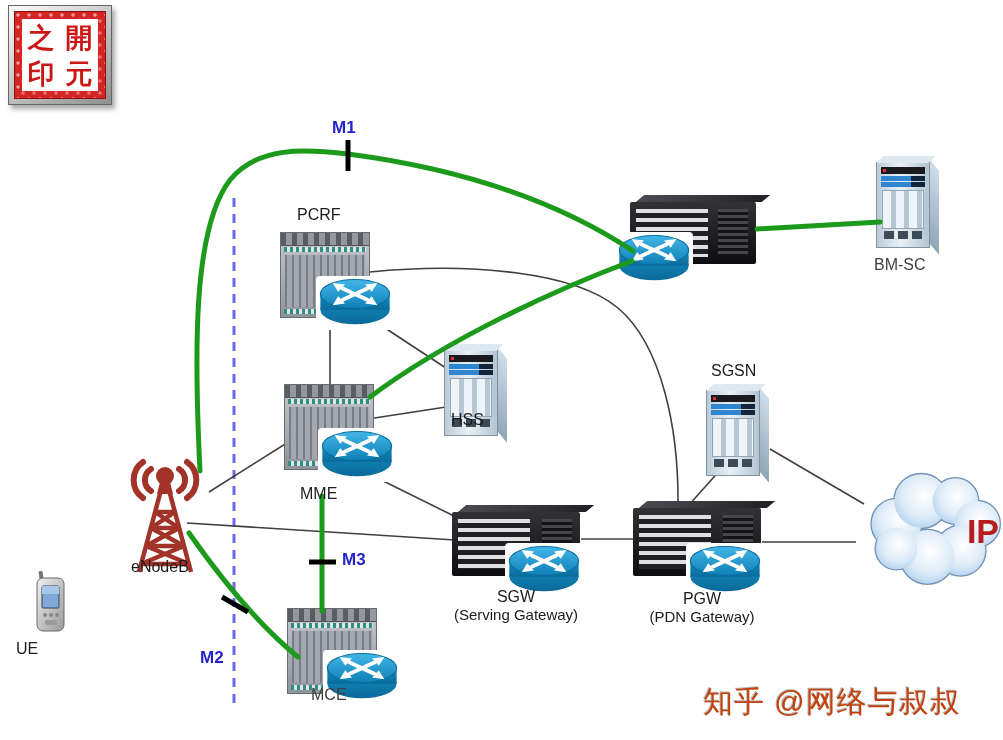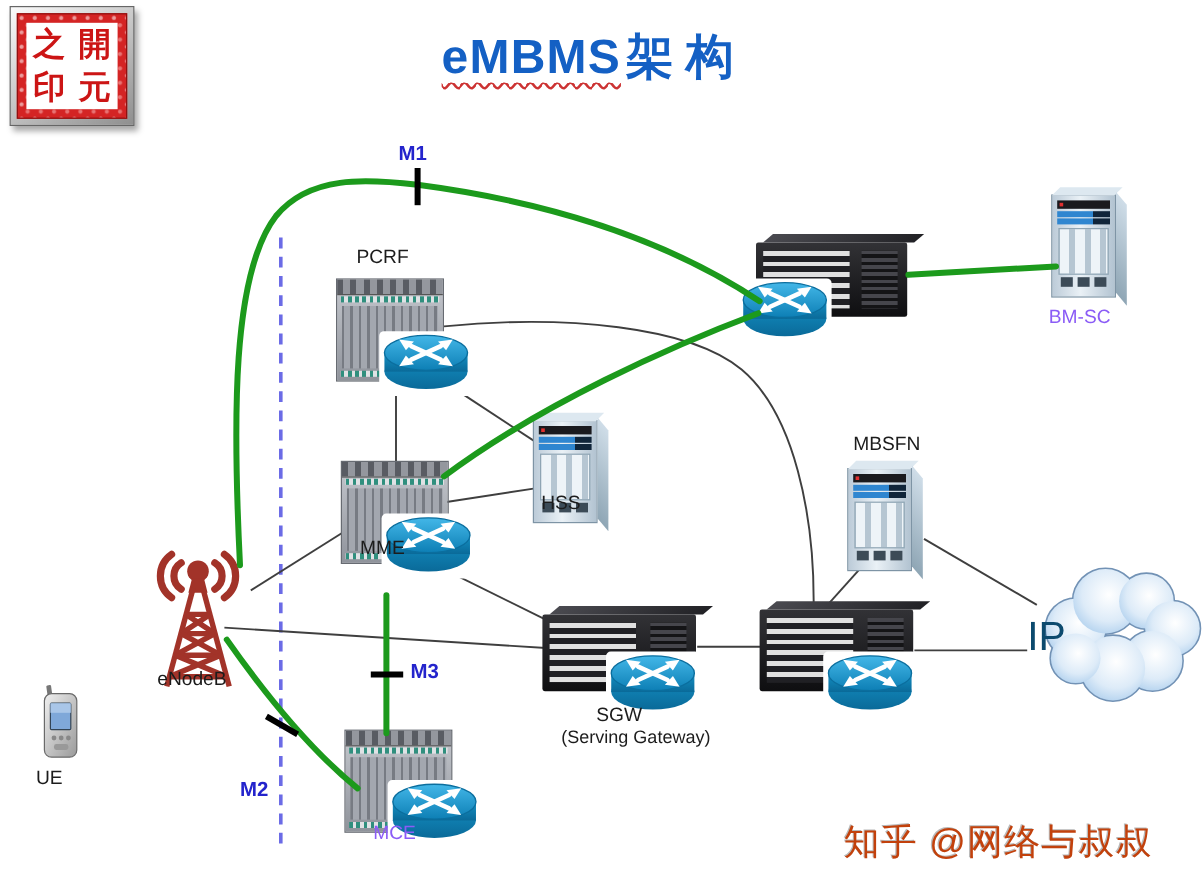--- a/index.html
+++ b/index.html
@@ -4,24 +4,24 @@
 <style>
   html,body{margin:0;padding:0;background:#ffffff;}
   #stage{position:relative;width:1003px;height:740px;background:#ffffff;overflow:hidden;
          font-family:"Liberation Sans","DejaVu Sans",sans-serif;}
   .abs{position:absolute;}
   svg.layer{position:absolute;left:0;top:0;width:1003px;height:740px;pointer-events:none;}
   #lines-bottom{z-index:1;} 
   .device{z-index:20;}
   #lines-top{z-index:30;}
   .lbl{position:absolute;z-index:40;font-size:16px;color:#1c1c1c;white-space:nowrap;}
-  .lbl-red{color:#8b5cf6;}
+  .lbl-red{color:#404040;}
   .lbl-if{color:#2424cc;font-weight:bold;font-size:17px;}
   .lbl-center{text-align:center;white-space:normal;}
-  .sub{font-size:15px;text-align:right;}
+  .sub{font-size:15px;}
 
   
   #title{position:absolute;left:368px;top:20px;z-index:50;font-size:40px;font-weight:bold;
          color:#1460c4;letter-spacing:1px;}
   #title .t-en{text-decoration:underline wavy #cc3333 2px;text-underline-offset:7px;}
   #title .t-zh{letter-spacing:10px;margin-left:4px;}
 
   
   #stamp{position:absolute;left:8px;top:5px;width:104px;height:100px;z-index:50;
          background:linear-gradient(145deg,#fbfbfb,#8f8f8f);padding:5px;border:1px solid #666;
@@ -75,22 +75,22 @@
   .tower-feet i{flex:1;height:8px;background:#3c4b57;}
 
   
   .router{position:absolute;width:78px;height:54px;background:#ffffff;border-radius:4px;
         z-index:25;padding:1px;box-sizing:border-box;}
   .router svg{width:100%;height:100%;display:block;}
 
   
   #cloud-wrap{position:absolute;left:856px;top:470px;width:147px;height:124px;z-index:20;}
   #cloud-wrap svg{width:100%;height:100%;}
-  #cloud-label{position:absolute;left:0;right:4px;top:42px;text-align:left;z-index:22;
-        font-size:34px;font-weight:normal;color:#0c4a6e;}
+  #cloud-label{position:absolute;left:0;right:4px;top:42px;text-align:right;z-index:22;
+        font-size:34px;font-weight:bold;color:#b91c1c;}
 
   
   #watermark{position:absolute;left:703px;top:682px;z-index:45;font-size:30px;letter-spacing:1px;
         color:#c2410c;text-shadow:-1px -1px 0 #b9b9b9,1px 1px 1px #ffffff;}
 </style>
 </head>
 <body>
 
 <div id="stage">
 
@@ -319,39 +319,40 @@
       <path d="M222 597 L248 612"></path>
       <path d="M309 562 L336 562"></path>
     </g>
   </svg>
 
   <div class="lbl lbl-if" style="left:332px;top:118px">M1</div>
   <div class="lbl lbl-if" style="left:200px;top:648px">M2</div>
   <div class="lbl lbl-if" style="left:342px;top:550px">M3</div>
 
   <div class="lbl" style="left:297px;top:206px">PCRF</div>
-  <div class="lbl" style="left:300px;top:449px">MME</div>
+  <div class="lbl" style="left:300px;top:485px">MME</div>
   <div class="lbl lbl-red" style="left:311px;top:686px">MCE</div>
   <div class="lbl" style="left:451px;top:411px">HSS</div>
-  <div class="lbl" style="left:711px;top:362px">MBSFN</div>
+  <div class="lbl" style="left:711px;top:362px">SGSN</div>
   <div class="lbl lbl-red" style="left:874px;top:256px">BM-SC</div>
 
 
   <div class="lbl lbl-center" style="left:440px;top:588px;width:152px">
     <div>SGW</div>
     <div class="sub">(Serving Gateway)</div>
   </div>
 
+  <div class="lbl lbl-center" style="left:628px;top:590px;width:148px">
+    <div>PGW</div>
+    <div class="sub">(PDN Gateway)</div>
+  </div>
 
   <div class="lbl" style="left:131px;top:558px">eNodeB</div>
-  <div class="lbl" style="left:30px;top:640px">UE</div>
-
-  <div id="title">
-    <span class="t-en">eMBMS</span><span class="t-zh">架构</span>
-  </div>
+  <div class="lbl" style="left:16px;top:640px">UE</div>
+
 
   <div id="stamp">
     <div class="red">
       <div class="white">
         <span>之</span>
         <span>開</span>
         <span>印</span>
         <span>元</span>
       </div>
     </div>

